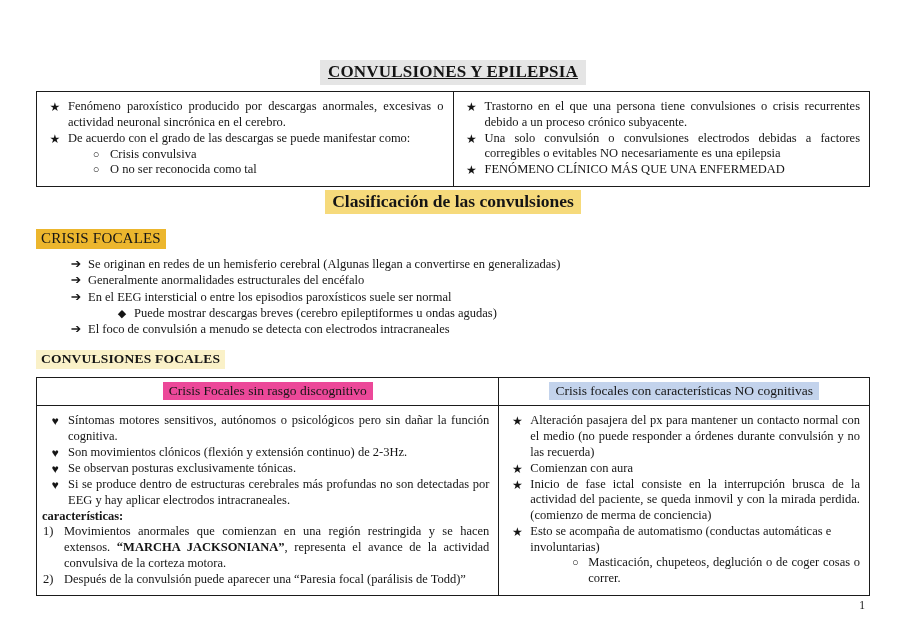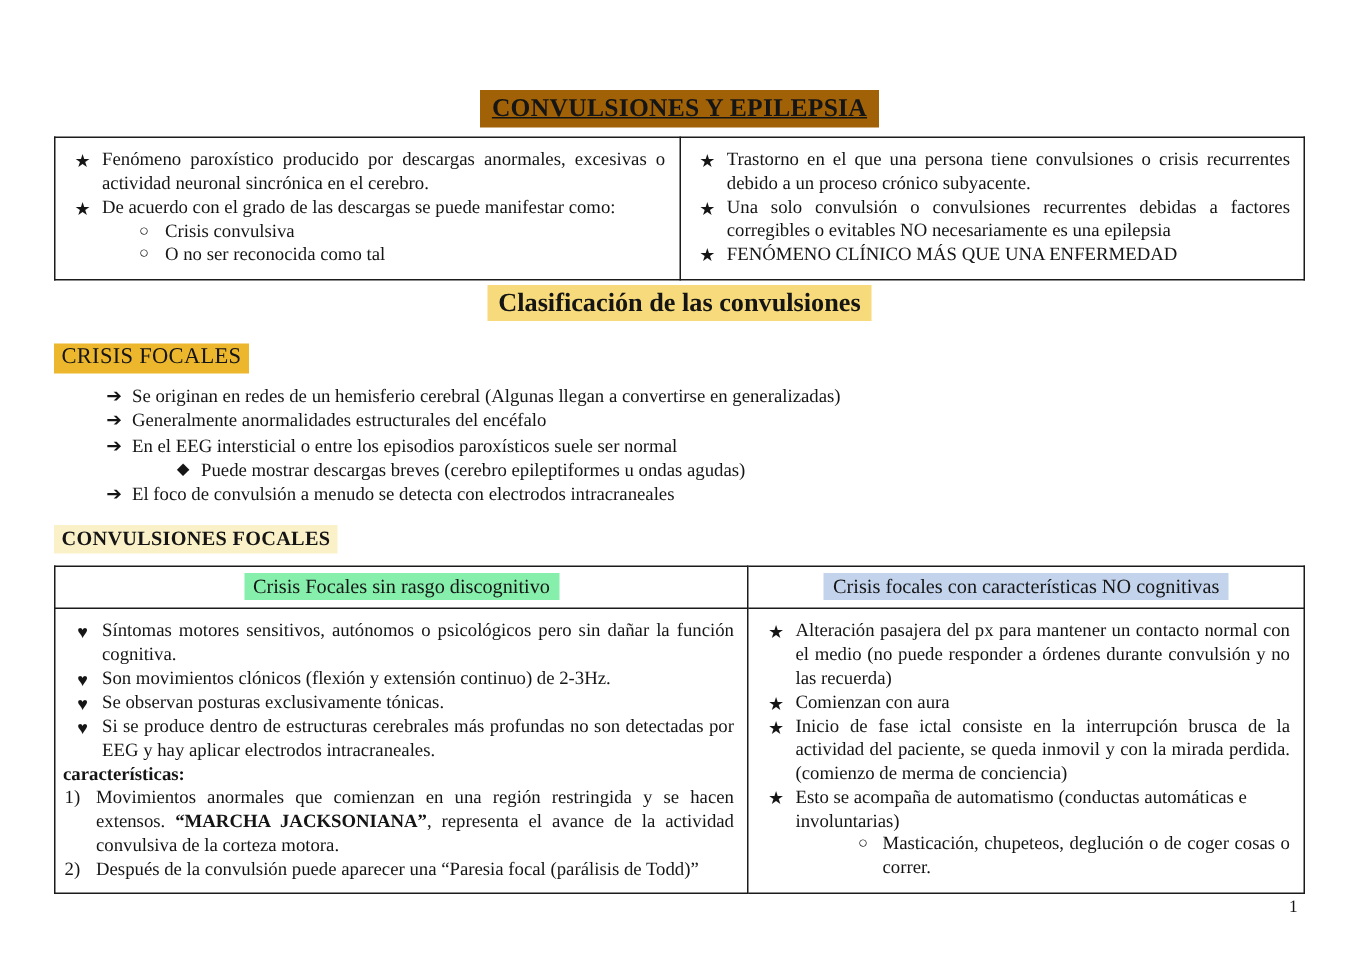--- a/index.html
+++ b/index.html
@@ -9,37 +9,37 @@
     font-family:"Liberation Serif", serif;
     color:#151515;
     -webkit-font-smoothing:antialiased;
   }
   .page { padding:60px 35px 0 36px; }
 
   
   .title-wrap { text-align:center; }
   .doc-title {
     display:inline-block;
-    background:#a16207;
+    background:#e5e5e5;
     font-weight:bold; font-size:17px;
     text-decoration:underline;
     padding:2px 8px 3px 8px;
     letter-spacing:.2px;
   }
 
   
   table { width:100%; border-collapse:collapse; table-layout:fixed; }
   .tbl1 { margin-top:6px; }
   .tbl2 { margin-top:8px; }
   th, td { border:1.6px solid #1b1b1b; }
   th { padding:3px 4px 4px 4px; font-size:13px; font-weight:bold; text-align:center; }
   .tbl2 th { font-weight:normal; font-size:13.5px; padding:5px 4px 6px 4px; }
   .hl { padding:1px 6px 2px 6px; }
   .hl-pink  { background:#F0B5B9; text-decoration:underline; }
-  .hl-green { background:#86efac;margin-top:12px; }
+  .hl-green { background:#ec4899;margin-top:12px; }
   .hl-blue  { background:#C3D3EC; }
   td { vertical-align:top; padding:7px 9px 8px 5px; font-size:12.5px; line-height:1.26; }
 
   .tbl1 .col-l { width:52.5%; }
   .tbl1 .col-r { width:47.5%; }
   .tbl2 .col-l { width:55.5%; }
   .tbl2 .col-r { width:44.5%; }
 
   
   .li { display:flex; }
@@ -116,21 +116,21 @@
           <span class="t nj">O no ser reconocida como tal</span>
         </div>
       </td>
       <td>
         <div class="li">
           <span class="bullet star">★</span>
           <span class="t">Trastorno en el que una persona tiene convulsiones o crisis recurrentes debido a un proceso crónico subyacente.</span>
         </div>
         <div class="li">
           <span class="bullet star">★</span>
-          <span class="t">Una solo convulsión o convulsiones recurrentes debidas a factores corregibles o evitables NO necesariamente es una epilepsia</span>
+          <span class="t">Una solo convulsión o convulsiones electrodos debidas a factores corregibles o evitables NO necesariamente es una epilepsia</span>
         </div>
         <div class="li">
           <span class="bullet star">★</span>
           <span class="t nj">FENÓMENO CLÍNICO MÁS QUE UNA ENFERMEDAD</span>
         </div>
       </td>
     </tr>
   </tbody>
     </table>
 

